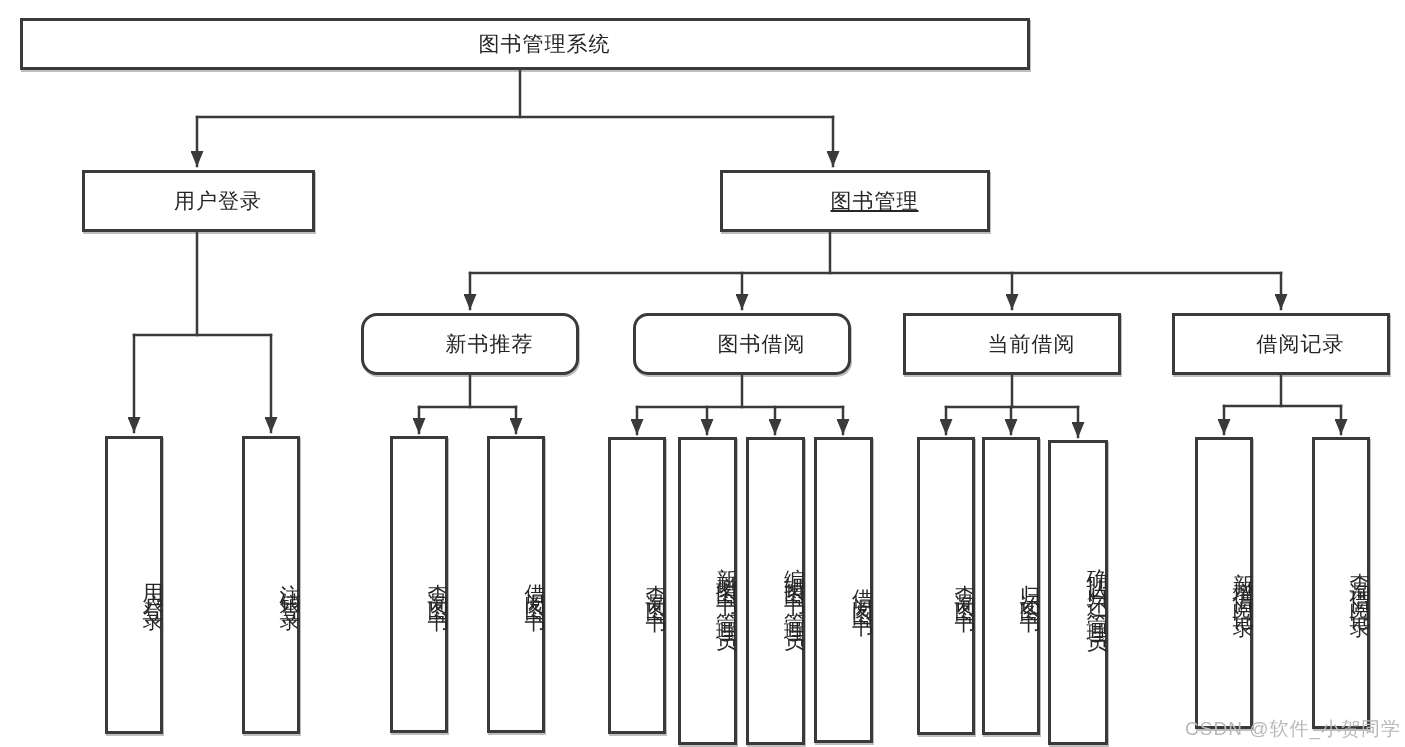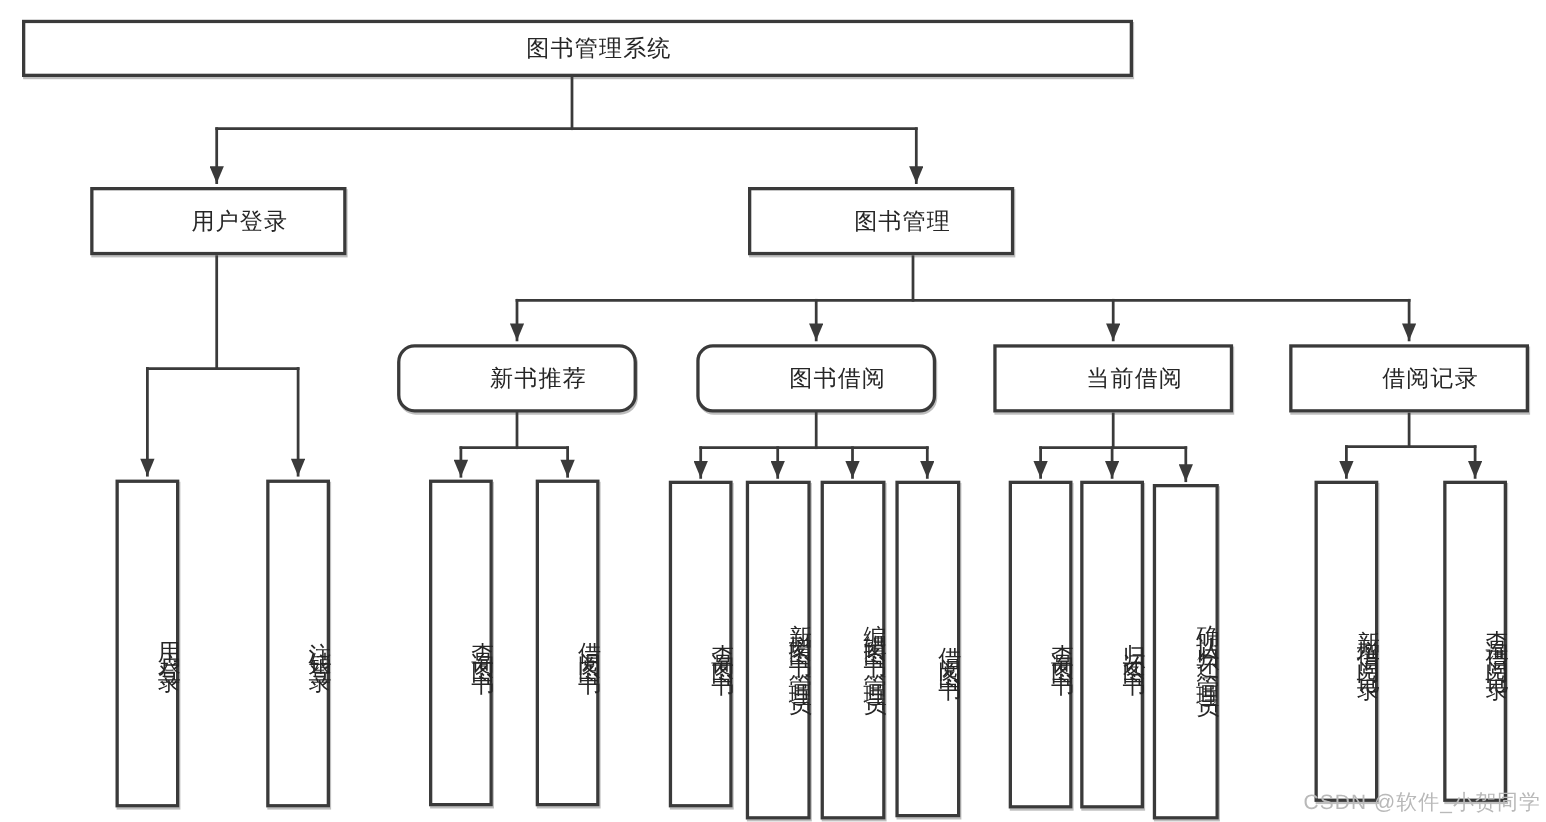--- a/index.html
+++ b/index.html
@@ -79,21 +79,21 @@
     </g>
   </svg>
 
   <div class="box" style="left:20px;top:18px;width:1010px;height:52px;">
     <span class="h-label">图书管理系统</span>
   </div>
 
   <div class="box" style="left:82px;top:170px;width:233px;height:62px;">
     <span class="h-label">用户登录</span>
   </div>
-  <div class="box" style="left:680px;top:170px;width:242px;height:62px;">
+  <div class="box" style="left:720px;top:170px;width:270px;height:62px;text-decoration:underline;">
     <span class="h-label">图书管理</span>
   </div>
 
   <div class="box leaf" style="left:105px;top:436px;width:58px;height:298px;">
     <span class="v-label">用户登录</span>
   </div>
   <div class="box leaf" style="left:242px;top:436px;width:58px;height:298px;">
     <span class="v-label">注销登录</span>
   </div>
 

